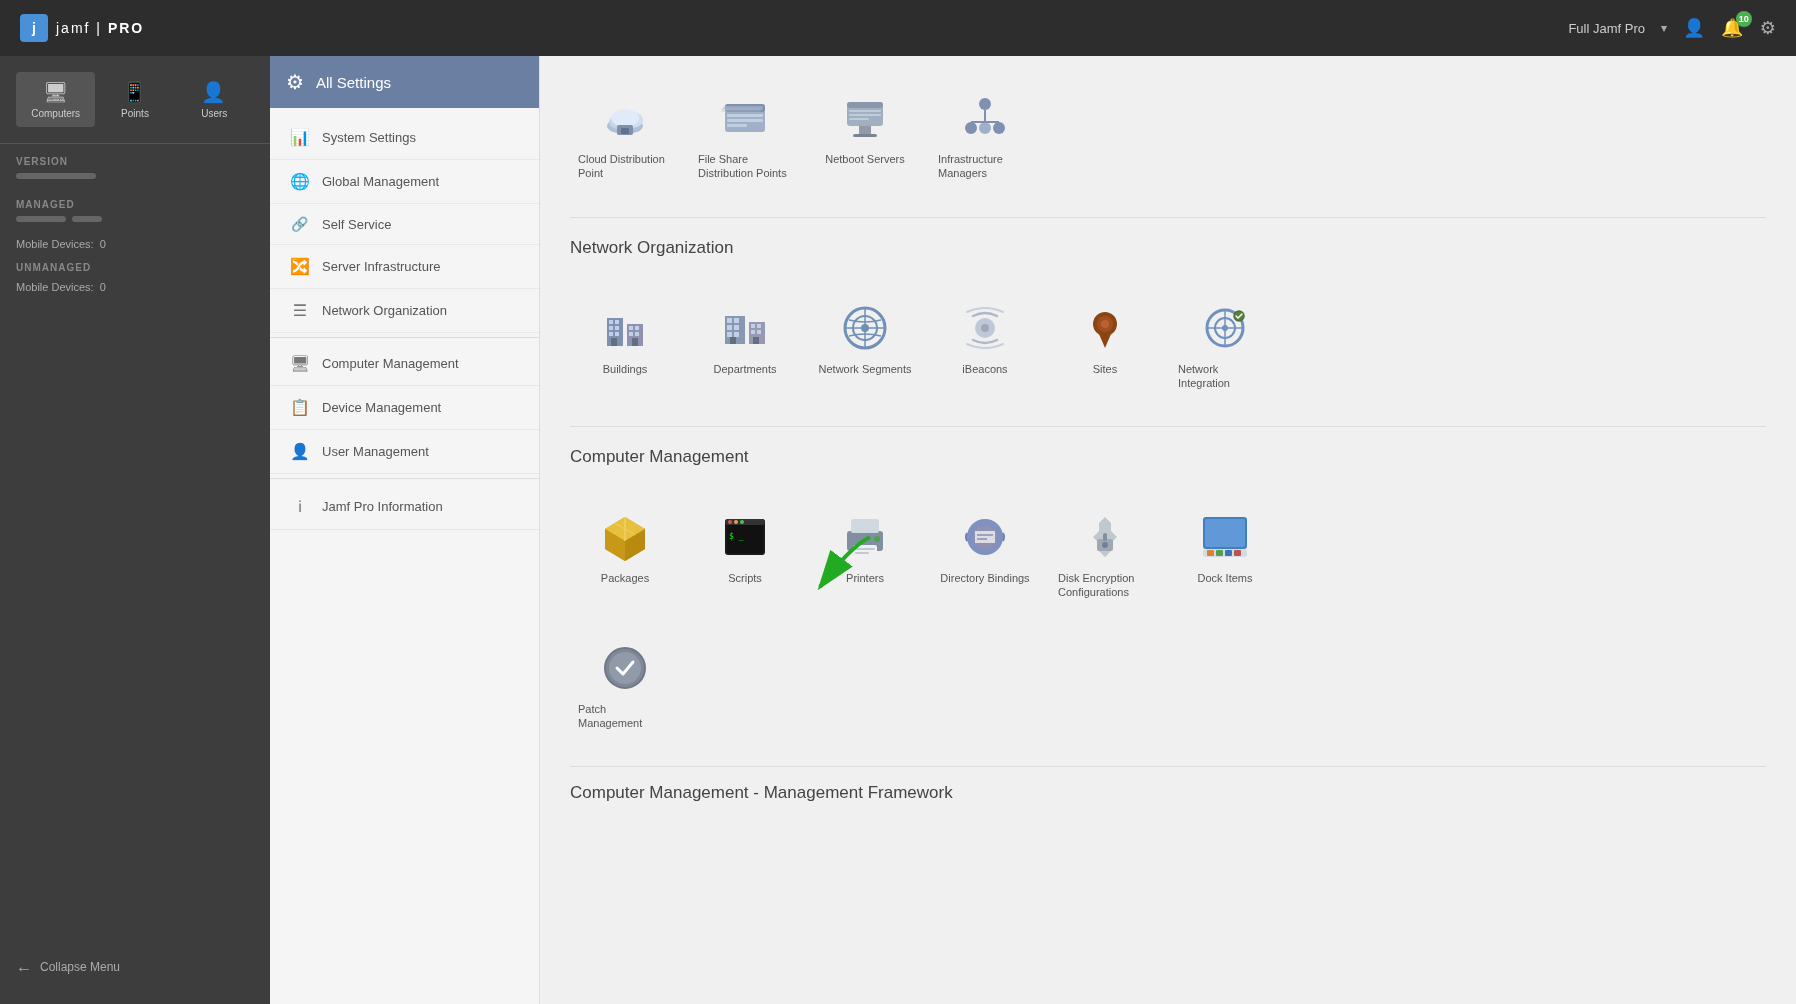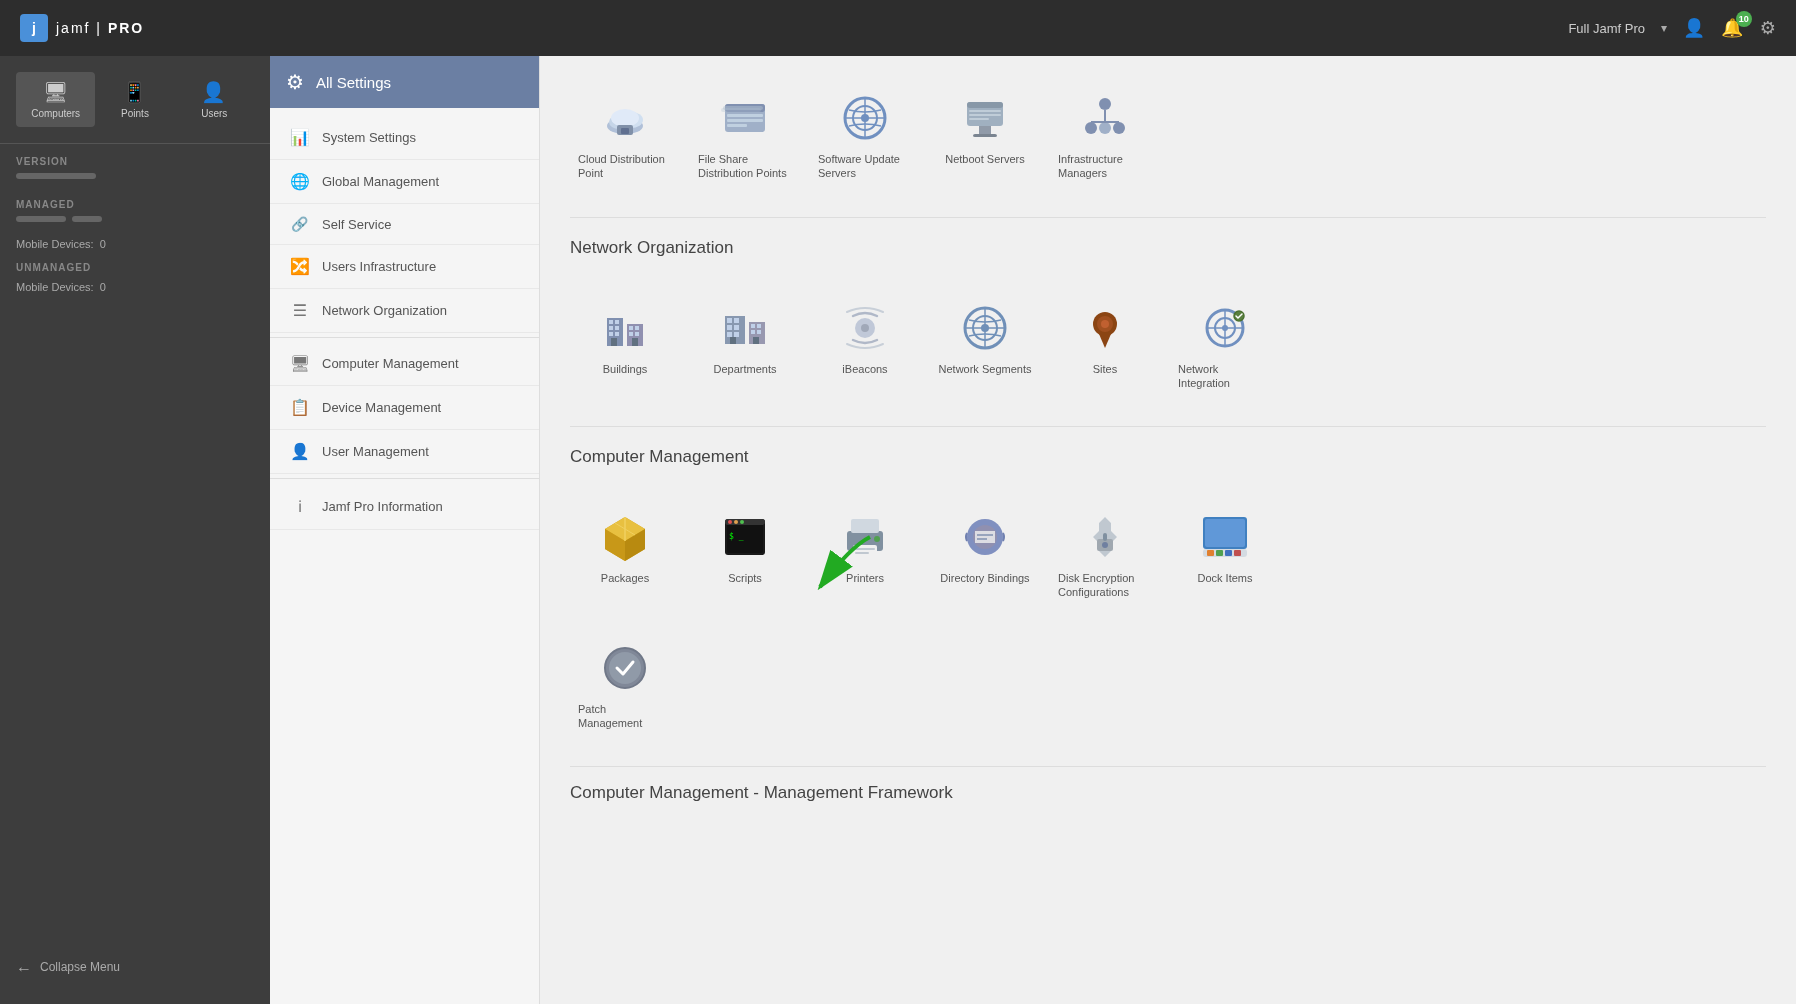--- a/index.html
+++ b/index.html
@@ -205,21 +205,21 @@
         <span>Global Management</span>
       </div>
 
       <div class="mid-sidebar-item">
         <span class="item-icon" style="font-size:14px;">🔗</span>
         <span>Self Service</span>
       </div>
 
       <div class="mid-sidebar-item">
         <span class="item-icon">🔀</span>
-        <span>Users Infrastructure</span>
+        <span>Server Infrastructure</span>
       </div>
 
       <div class="mid-sidebar-item">
         <span class="item-icon">☰</span>
         <span>Network Organization</span>
       </div>
 
       <div class="mid-sidebar-divider"></div>
 
       <div class="mid-sidebar-item">
@@ -274,34 +274,20 @@
               <rect x="8" y="27" width="36" height="3" rx="1" fill="#c0d0e0"></rect>
               <rect x="8" y="32" width="20" height="3" rx="1" fill="#c0d0e0"></rect>
 
               <rect x="4" y="14" width="40" height="4" rx="2" fill="#b0bfd0" opacity="0.5"></rect>
               <rect x="2" y="16" width="40" height="4" rx="2" fill="#b0bfd0" opacity="0.3"></rect>
             </svg>
           </div>
           <span class="icon-label">File Share Distribution Points</span>
         </div>
 
-        <div class="icon-item">
-          <div class="icon-img">
-            <svg width="52" height="52" viewBox="0 0 52 52">
-              <circle cx="26" cy="26" r="20" fill="none" stroke="#7090c0" stroke-width="3"></circle>
-              <circle cx="26" cy="26" r="12" fill="none" stroke="#7090c0" stroke-width="2"></circle>
-              <circle cx="26" cy="26" r="4" fill="#7090c0"></circle>
-              <line x1="26" y1="6" x2="26" y2="46" stroke="#7090c0" stroke-width="1.5"></line>
-              <line x1="6" y1="26" x2="46" y2="26" stroke="#7090c0" stroke-width="1.5"></line>
-              <path d="M10 18 Q26 22 42 18" stroke="#7090c0" stroke-width="1.5" fill="none"></path>
-              <path d="M10 34 Q26 30 42 34" stroke="#7090c0" stroke-width="1.5" fill="none"></path>
-            </svg>
-          </div>
-          <span class="icon-label">Software Update Servers</span>
-        </div>
 
         <div class="icon-item">
           <div class="icon-img">
             <svg width="52" height="52" viewBox="0 0 52 52">
               <rect x="8" y="10" width="36" height="24" rx="3" fill="#a0b0c0"></rect>
               <rect x="8" y="10" width="36" height="6" rx="3" fill="#8898a8"></rect>
               <rect x="10" y="18" width="32" height="2" rx="1" fill="#c0cdd8"></rect>
               <rect x="10" y="22" width="32" height="2" rx="1" fill="#c0cdd8"></rect>
               <rect x="10" y="26" width="20" height="2" rx="1" fill="#c0cdd8"></rect>
               <rect x="20" y="34" width="12" height="8" fill="#909aa8"></rect>
@@ -373,44 +359,44 @@
                 <rect x="11" y="35" width="6" height="7" fill="#607080"></rect>
                 <rect x="34" y="35" width="6" height="7" fill="#607080"></rect>
               </svg>
             </div>
             <span class="icon-label">Departments</span>
           </div>
 
           <div class="icon-item">
             <div class="icon-img">
               <svg width="52" height="52" viewBox="0 0 52 52">
-                <circle cx="26" cy="26" r="10" fill="#c0c8d8"></circle>
-                <circle cx="26" cy="26" r="4" fill="#a0a8b8"></circle>
-                <path d="M14 14 Q26 8 38 14" stroke="#b0b8c8" stroke-width="2.5" fill="none" stroke-linecap="round"></path>
-                <path d="M14 38 Q26 44 38 38" stroke="#b0b8c8" stroke-width="2.5" fill="none" stroke-linecap="round"></path>
-                <path d="M8 10 Q26 2 44 10" stroke="#c8cfd8" stroke-width="2" fill="none" stroke-linecap="round"></path>
-                <path d="M8 42 Q26 50 44 42" stroke="#c8cfd8" stroke-width="2" fill="none" stroke-linecap="round"></path>
-              </svg>
-            </div>
-            <span class="icon-label">iBeacons</span>
-          </div>
-
-          <div class="icon-item">
-            <div class="icon-img">
-              <svg width="52" height="52" viewBox="0 0 52 52">
                 <circle cx="26" cy="26" r="20" fill="none" stroke="#7090b8" stroke-width="3"></circle>
                 <circle cx="26" cy="26" r="12" fill="none" stroke="#7090b8" stroke-width="2"></circle>
                 <circle cx="26" cy="26" r="4" fill="#7090b8"></circle>
                 <line x1="26" y1="6" x2="26" y2="46" stroke="#7090b8" stroke-width="1.5"></line>
                 <line x1="6" y1="26" x2="46" y2="26" stroke="#7090b8" stroke-width="1.5"></line>
                 <path d="M10 18 Q26 22 42 18" stroke="#7090b8" stroke-width="1.5" fill="none"></path>
                 <path d="M10 34 Q26 30 42 34" stroke="#7090b8" stroke-width="1.5" fill="none"></path>
               </svg>
             </div>
             <span class="icon-label">Network Segments</span>
+          </div>
+
+          <div class="icon-item">
+            <div class="icon-img">
+              <svg width="52" height="52" viewBox="0 0 52 52">
+                <circle cx="26" cy="26" r="10" fill="#c0c8d8"></circle>
+                <circle cx="26" cy="26" r="4" fill="#a0a8b8"></circle>
+                <path d="M14 14 Q26 8 38 14" stroke="#b0b8c8" stroke-width="2.5" fill="none" stroke-linecap="round"></path>
+                <path d="M14 38 Q26 44 38 38" stroke="#b0b8c8" stroke-width="2.5" fill="none" stroke-linecap="round"></path>
+                <path d="M8 10 Q26 2 44 10" stroke="#c8cfd8" stroke-width="2" fill="none" stroke-linecap="round"></path>
+                <path d="M8 42 Q26 50 44 42" stroke="#c8cfd8" stroke-width="2" fill="none" stroke-linecap="round"></path>
+              </svg>
+            </div>
+            <span class="icon-label">iBeacons</span>
           </div>
 
           <div class="icon-item">
             <div class="icon-img">
               <svg width="52" height="52" viewBox="0 0 52 52">
                 <circle cx="26" cy="22" r="12" fill="#8b4513"></circle>
                 <circle cx="26" cy="22" r="8" fill="#a05020"></circle>
                 <circle cx="26" cy="22" r="4" fill="#c06030"></circle>
                 <path d="M20 32 L26 46 L32 32" fill="#8b4513"></path>
               </svg>

